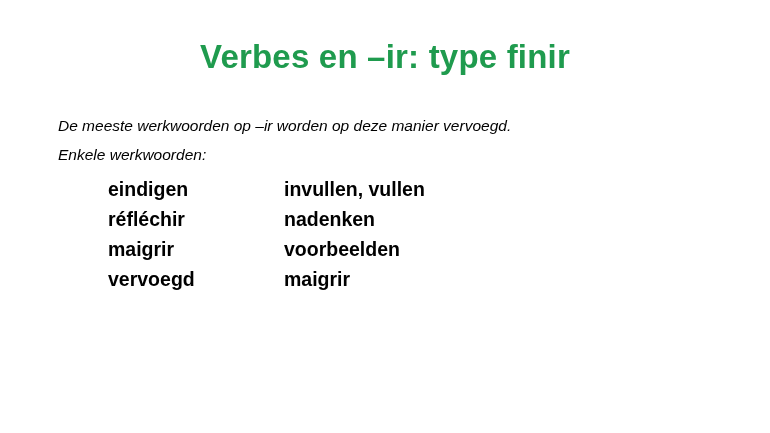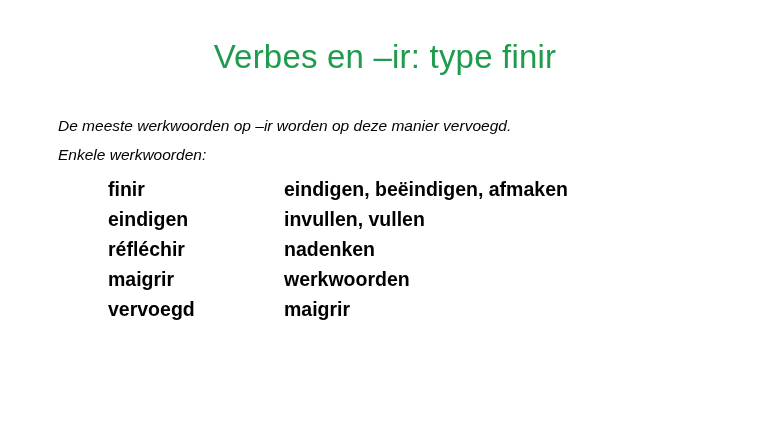--- a/index.html
+++ b/index.html
@@ -20,21 +20,21 @@
     background: #ffffff;
   }
   .slide-title {
     position: absolute;
     top: 38px;
     left: 0;
     width: 770px;
     text-align: center;
     color: #1f9b4e;
     font-size: 33px;
-    font-weight: normal;
+    font-weight: bold;
     letter-spacing: 0.2px;
     line-height: 1.15;
   }
   .intro {
     position: absolute;
     left: 58px;
     color: #000000;
     font-size: 15.5px;
     line-height: 1.2;
     font-style: italic;
@@ -72,34 +72,30 @@
 
   <div class="slide-title">Verbes en –ir: type finir</div>
 
   <div class="intro intro-1">De meeste werkwoorden op –ir worden op deze manier vervoegd.</div>
 
   <div class="intro intro-2">Enkele werkwoorden:</div>
 
   <table class="verb-table">
     <tbody>
       <tr>
-        <td class="col-fr">finir</td>
-        <td class="col-nl">eindigen, beëindigen, afmaken</td>
-      </tr>
-      <tr>
         <td class="col-fr">eindigen</td>
         <td class="col-nl">invullen, vullen</td>
       </tr>
       <tr>
         <td class="col-fr">réfléchir</td>
         <td class="col-nl">nadenken</td>
       </tr>
       <tr>
         <td class="col-fr">maigrir</td>
-        <td class="col-nl">werkwoorden</td>
+        <td class="col-nl">voorbeelden</td>
       </tr>
       <tr>
         <td class="col-fr">vervoegd</td>
         <td class="col-nl">maigrir</td>
       </tr>
     </tbody>
   </table>
 
 </div>
 

